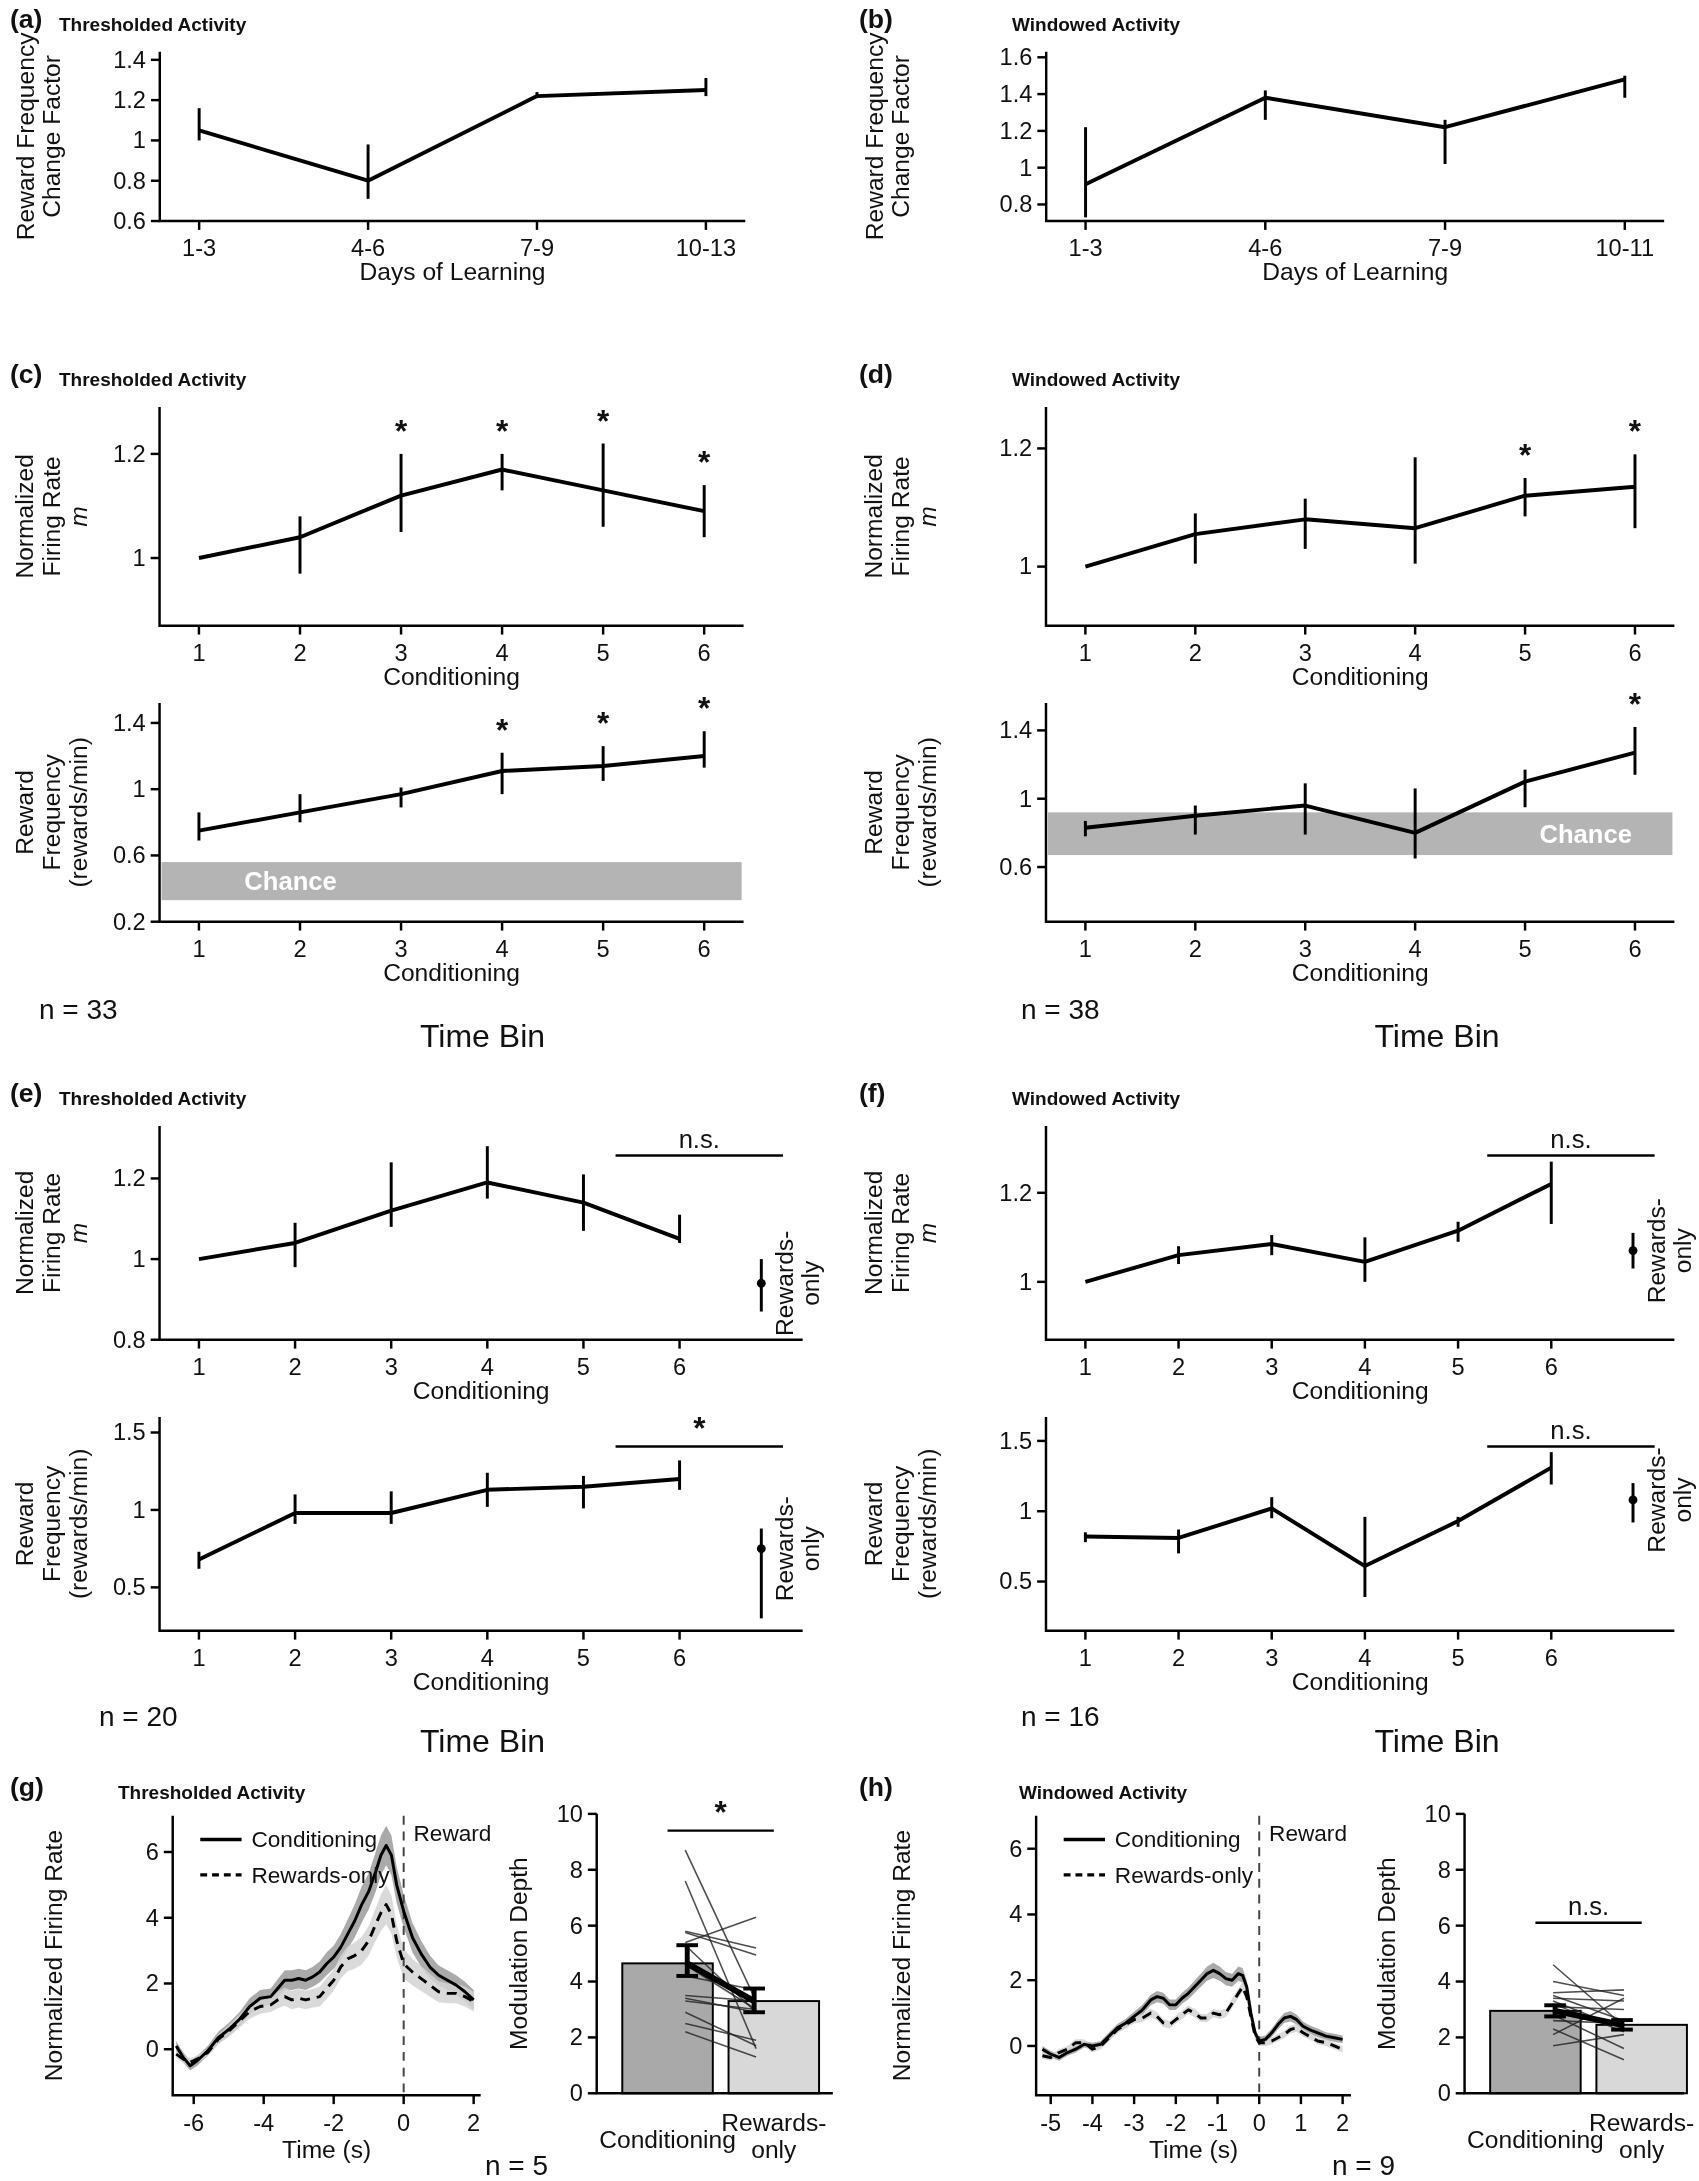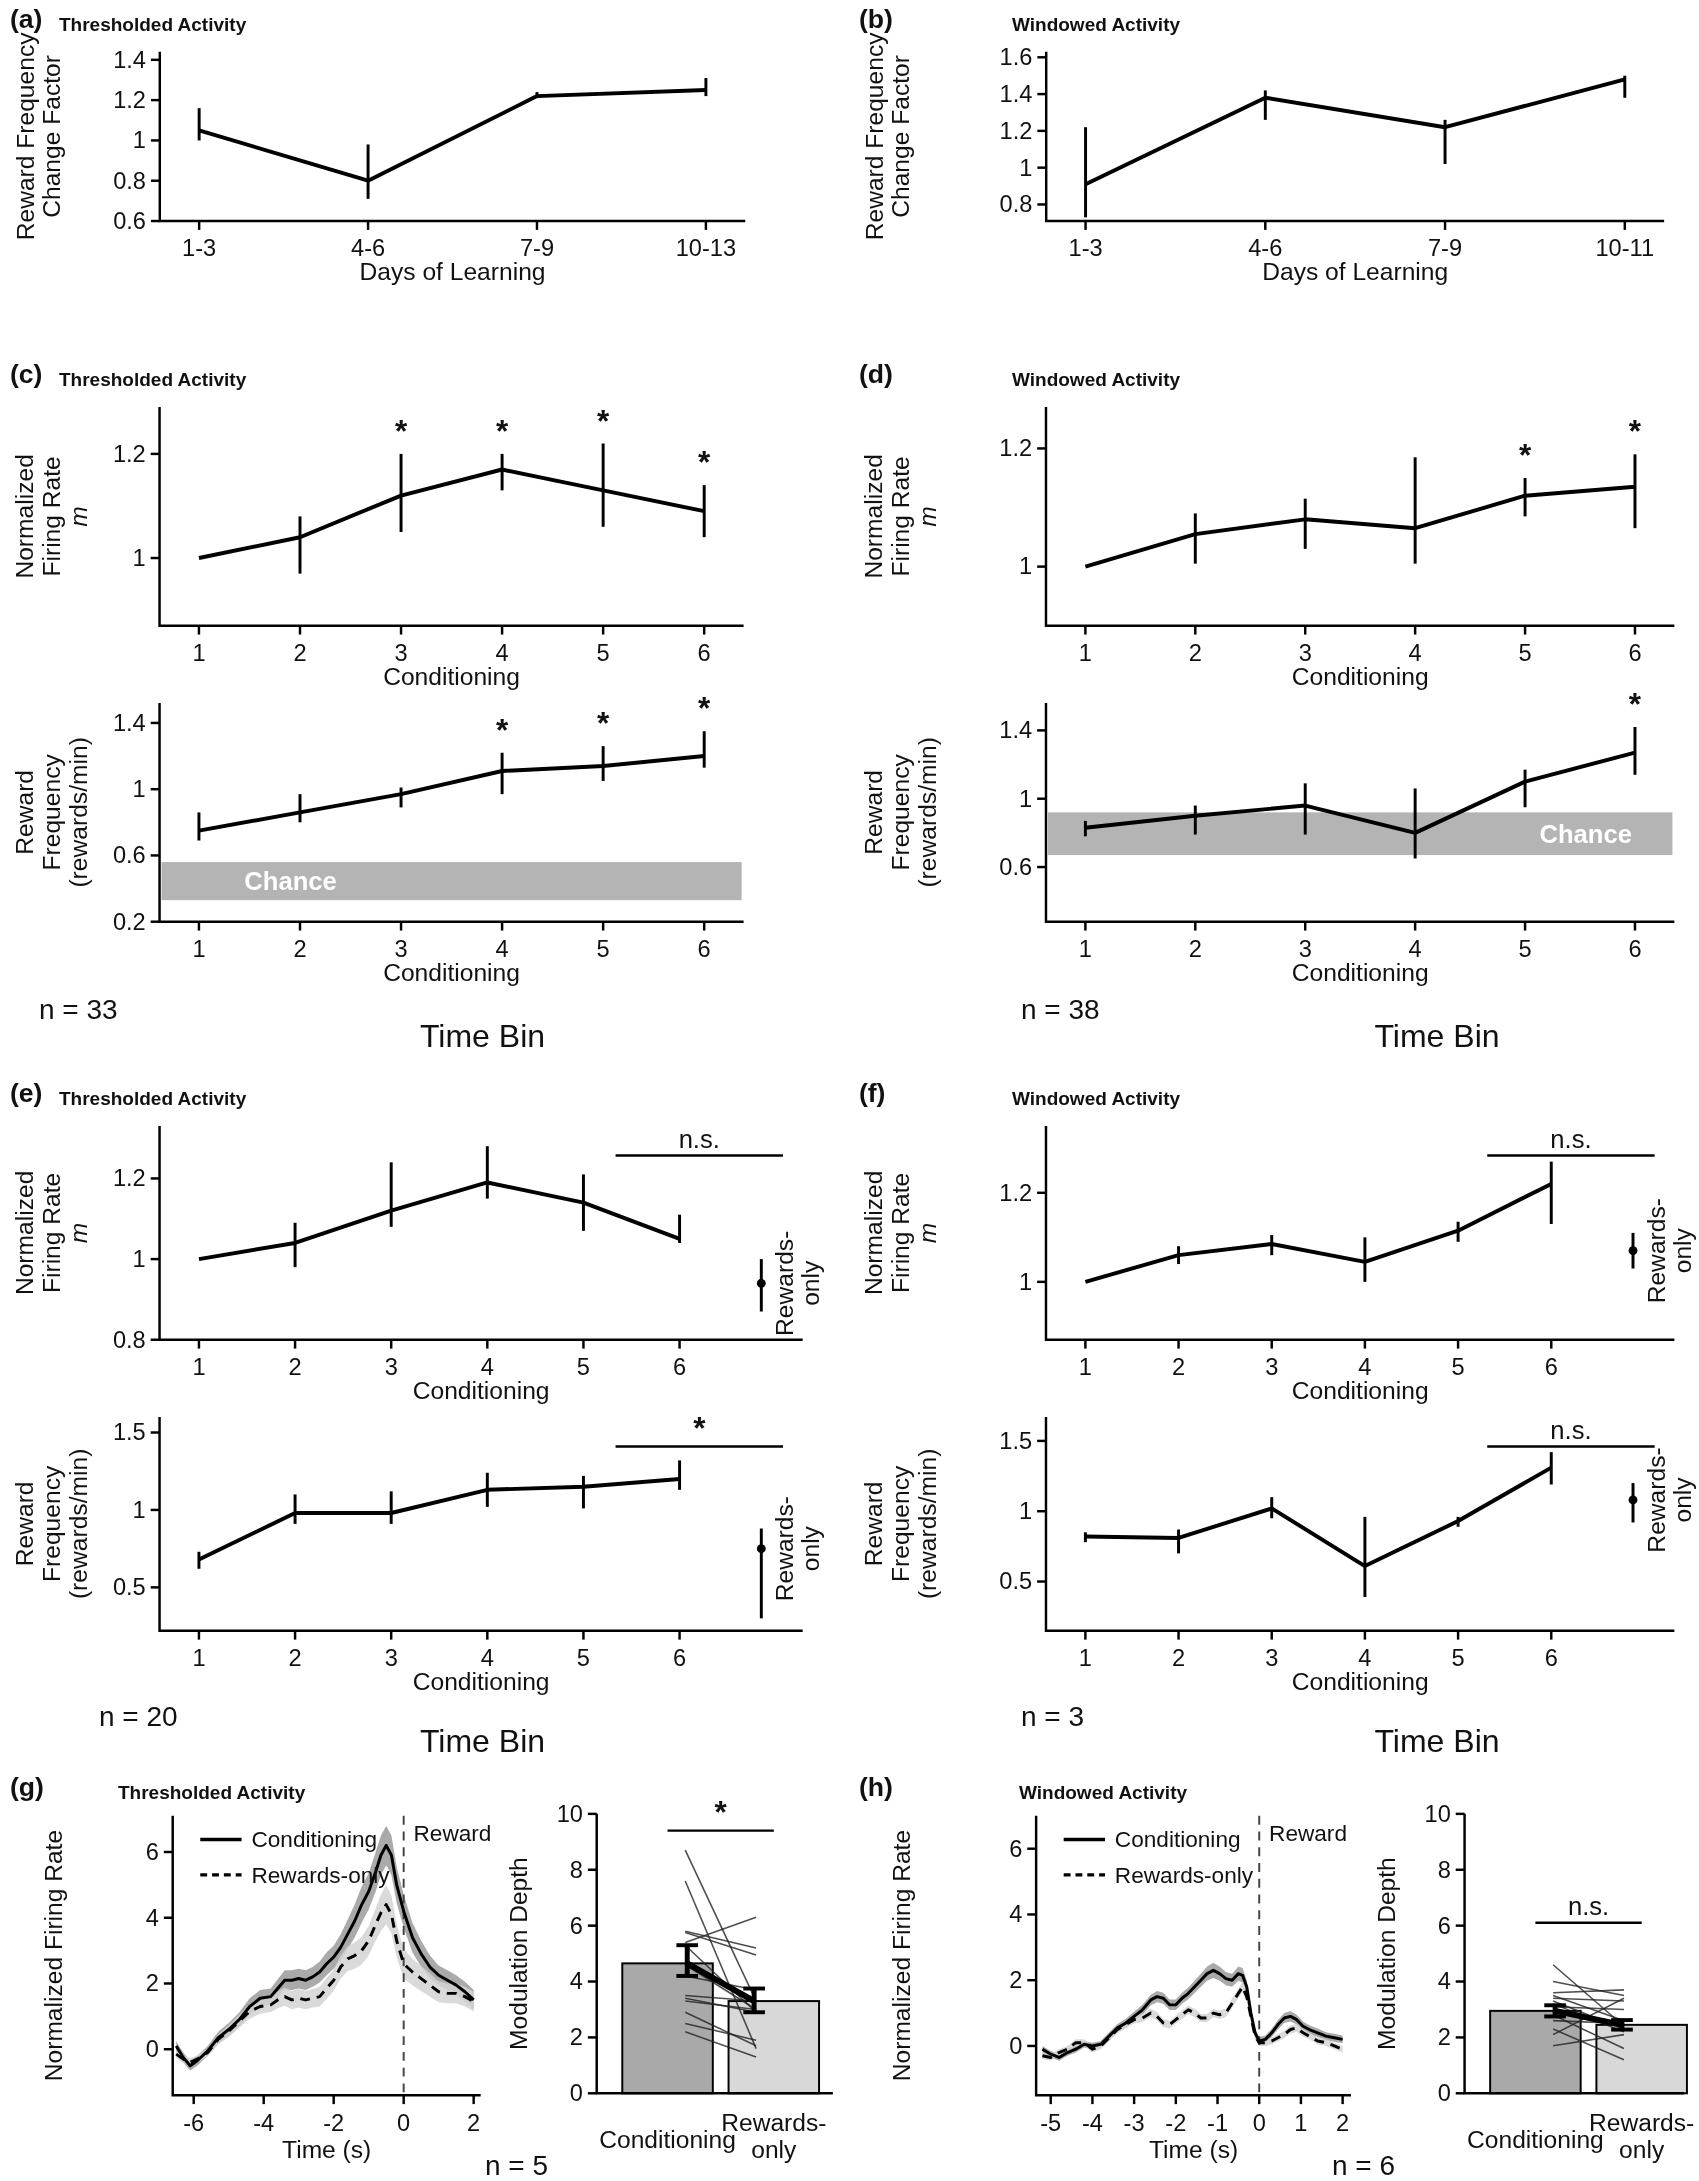--- a/index.html
+++ b/index.html
@@ -389,21 +389,21 @@
         <line x1="618.4" y1="125.35526315789474" x2="618.4" y2="115.36184210526318" stroke="#000" stroke-width="3"></line>
         <line x1="713" y1="82.52631578947367" x2="713" y2="49.69078947368422" stroke="#000" stroke-width="3"></line>
         <polyline points="240,135.34868421052633 334.6,136.7763157894737 429.2,106.79605263157896 523.8,165.32894736842104 618.4,119.64473684210526 713,65.39473684210526" fill="none" stroke="#000" stroke-width="4" stroke-linejoin="round"></polyline>
         <line x1="796" y1="121.07236842105264" x2="796" y2="81.09868421052633" stroke="#000" stroke-width="3"></line>
         <circle cx="796" cy="98.23026315789471" r="4.5" fill="#000"></circle>
         <text x="0" y="0" text-anchor="middle" font-size="25" fill="#111" transform="translate(828,98.23026315789471) rotate(-90)">Rewards-</text>
         <text x="0" y="0" text-anchor="middle" font-size="25" fill="#111" transform="translate(855,98.23026315789471) rotate(-90)">only</text>
         <line x1="648" y1="44" x2="818" y2="44" stroke="#000" stroke-width="2.5"></line>
         <text x="733" y="36" text-anchor="middle" font-size="26" fill="#111" font-weight="normal">n.s.</text>
       </svg>
-    <div class="nlabel" style="left:172px;bottom:31.5px">n = 3</div>
+    <div class="nlabel" style="left:172px;bottom:31.5px">n = 16</div>
     <div class="sharedx" style="padding-left:163px">Time Bin</div>
   </section>
 
   <section class="panel" style="left:0;top:1768px;width:847px;height:414px">
     <span class="tag">(g)</span>
     <h2 class="title" style="padding-left:118px">Thresholded Activity</h2>
     <div class="chart-row">
       <svg class="chart" width="493" height="366" viewBox="0 0 500 372">
           <polygon points="178.55681818181816,238.87058823529412 185.67045454545453,250.56470588235294 192.7840909090909,258.91764705882355 199.89772727272725,253.90588235294118 210.5681818181818,243.88235294117646 221.23863636363637,229.51529411764704 231.90909090909088,220.49411764705883 242.57954545454544,209.80235294117648 253.24999999999997,195.43529411764706 263.9204545454545,187.08235294117645 274.59090909090907,185.41176470588238 281.70454545454544,176.0564705882353 288.8181818181818,167.03529411764708 295.93181818181813,167.03529411764708 303.0454545454545,165.36470588235295 310.1590909090909,167.03529411764708 317.27272727272725,163.69411764705882 324.3863636363636,158.0141176470588 331.5,148.6588235294118 338.6136363636363,141.9764705882353 345.72727272727275,130.28235294117644 352.84090909090907,115.24705882352941 359.95454545454544,100.2117647058823 367.06818181818176,81.83529411764707 374.18181818181813,68.47058823529414 381.2954545454545,46.752941176470586 386.63068181818176,30.047058823529426 391.96590909090907,20.02352941176474 397.3011363636364,30.047058823529426 402.6363636363636,61.7882352941177 409.75,90.18823529411765 418.64204545454544,118.58823529411765 427.5340909090909,136.96470588235297 436.4261363636363,152 445.3181818181818,162.0235294117647 454.21022727272725,167.03529411764708 463.1022727272727,172.04705882352943 471.99431818181813,178.7294117647059 480.8863636363636,187.08235294117645 480.8863636363636,207.12941176470588 471.99431818181813,198.7764705882353 463.1022727272727,192.09411764705882 454.21022727272725,187.08235294117645 445.3181818181818,182.07058823529414 436.4261363636363,175.38823529411766 427.5340909090909,163.69411764705882 418.64204545454544,148.6588235294118 409.75,123.6 402.6363636363636,98.54117647058823 397.3011363636364,70.14117647058822 391.96590909090907,60.117647058823536 386.63068181818176,70.14117647058822 381.2954545454545,86.84705882352938 374.18181818181813,105.22352941176467 367.06818181818176,118.58823529411765 359.95454545454544,133.6235294117647 352.84090909090907,145.31764705882355 345.72727272727275,157.01176470588237 338.6136363636363,165.36470588235295 331.5,172.04705882352943 324.3863636363636,179.3976470588235 317.27272727272725,183.74117647058824 310.1590909090909,187.08235294117645 303.0454545454545,185.41176470588238 295.93181818181813,187.08235294117645 288.8181818181818,187.08235294117645 281.70454545454544,194.76705882352942 274.59090909090907,202.11764705882354 263.9204545454545,203.78823529411764 253.24999999999997,212.14117647058822 242.57954545454544,224.5035294117647 231.90909090909088,233.85882352941178 221.23863636363637,241.54352941176472 210.5681818181818,253.90588235294118 199.89772727272725,263.9294117647059 192.7840909090909,268.94117647058823 185.67045454545453,260.5882352941177 178.55681818181816,248.89411764705883" fill="#9b9b9b" opacity="0.85"></polygon>
           <polygon points="178.55681818181816,248.22588235294117 185.67045454545453,253.23764705882354 192.7840909090909,256.57882352941175 199.89772727272725,253.23764705882354 210.5681818181818,246.55529411764707 221.23863636363637,232.18823529411765 231.90909090909088,222.8329411764706 242.57954545454544,212.14117647058822 253.24999999999997,201.4494117647059 263.9204545454545,196.43764705882353 274.59090909090907,194.76705882352942 281.70454545454544,188.75294117647059 288.8181818181818,184.40941176470585 295.93181818181813,187.75058823529412 303.0454545454545,186.07999999999998 310.1590909090909,187.75058823529412 317.27272727272725,186.07999999999998 324.3863636363636,183.74117647058824 331.5,174.72 338.6136363636363,166.36705882352942 345.72727272727275,152 352.84090909090907,142.64470588235298 359.95454545454544,138.63529411764705 367.06818181818176,132.95529411764704 374.18181818181813,121.92941176470586 381.2954545454545,103.5529411764706 386.63068181818176,90.18823529411765 391.96590909090907,80.16470588235293 397.3011363636364,90.85647058823528 402.6363636363636,120.25882352941179 409.75,145.31764705882352 418.64204545454544,155.3411764705882 427.5340909090909,162.69176470588235 436.4261363636363,170.3764705882353 445.3181818181818,178.06117647058824 454.21022727272725,180.4 463.1022727272727,180.4 471.99431818181813,183.74117647058824 480.8863636363636,188.75294117647059 480.8863636363636,208.8 471.99431818181813,203.78823529411764 463.1022727272727,200.4470588235294 454.21022727272725,200.4470588235294 445.3181818181818,199.44470588235293 436.4261363636363,193.76470588235293 427.5340909090909,188.08470588235295 418.64204545454544,182.0705882352941 409.75,175.38823529411766 402.6363636363636,153.67058823529413 397.3011363636364,129.6141176470588 391.96590909090907,120.25882352941176 386.63068181818176,126.94117647058823 381.2954545454545,136.96470588235297 374.18181818181813,152 367.06818181818176,161.02117647058822 359.95454545454544,165.36470588235295 352.84090909090907,168.03764705882352 345.72727272727275,175.38823529411766 338.6136363636363,187.75058823529412 331.5,196.10352941176473 324.3863636363636,203.78823529411764 317.27272727272725,204.79058823529414 310.1590909090909,206.46117647058824 303.0454545454545,204.79058823529414 295.93181818181813,206.46117647058824 288.8181818181818,203.12 281.70454545454544,205.45882352941175 274.59090909090907,209.46823529411765 263.9204545454545,211.13882352941175 253.24999999999997,216.15058823529412 242.57954545454544,225.50588235294117 231.90909090909088,234.86117647058825 221.23863636363637,242.21176470588236 210.5681818181818,254.5741176470588 199.89772727272725,261.2564705882353 192.7840909090909,264.59764705882355 185.67045454545453,261.2564705882353 178.55681818181816,256.24470588235295" fill="#d3d3d3" opacity="0.85"></polygon>
@@ -567,17 +567,17 @@
           <line x1="96" y1="64.79999999999998" x2="105" y2="64.79999999999998" stroke="#000" stroke-width="2.5"></line>
           <text x="91" y="72.79999999999998" text-anchor="end" font-size="24" fill="#111">8</text>
           <line x1="96" y1="8" x2="105" y2="8" stroke="#000" stroke-width="2.5"></line>
           <text x="91" y="16" text-anchor="end" font-size="24" fill="#111">10</text>
           <text x="177" y="348" text-anchor="middle" font-size="25" fill="#111">Conditioning</text>
           <text x="285" y="330" text-anchor="middle" font-size="25" fill="#111">Rewards-</text>
           <text x="285" y="358" text-anchor="middle" font-size="25" fill="#111">only</text>
           <text x="0" y="0" text-anchor="middle" font-size="25" fill="#111" transform="translate(34,150) rotate(-90)">Modulation Depth</text>
         </svg>
     </div>
-    <div class="nlabel" style="left:483px;bottom:0px">n = 6</div>
+    <div class="nlabel" style="left:483px;bottom:0px">n = 9</div>
   </section>
 
 </div>
 
 
 </body></html>

